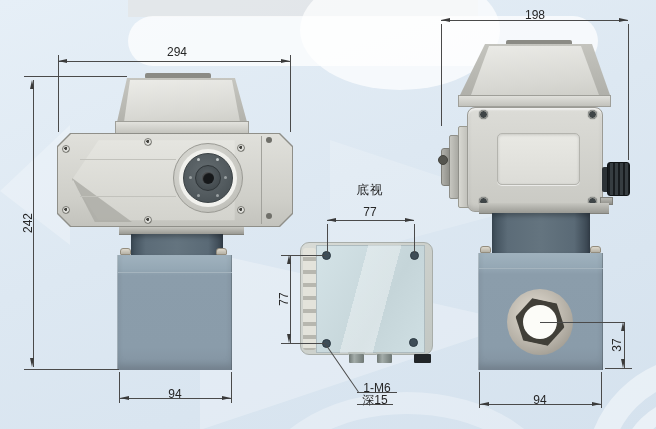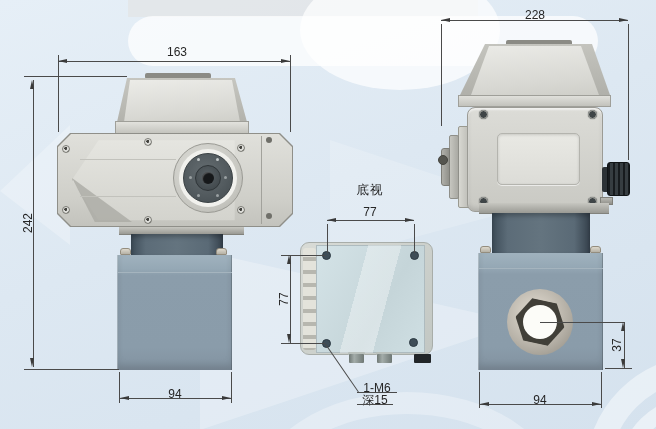--- a/index.html
+++ b/index.html
@@ -115,21 +115,21 @@
     <div class="bolt" style="left:216px;top:248px;"></div>
     <div class="mountblock" style="left:117px;top:255px;width:115px;height:115px;"></div>
     <div class="dl h" style="left:117px;top:272px;width:115px;background:#a5b4be;"></div>
 
     <div>
       <div class="dl v" style="left:58px;top:55px;height:77px;"></div>
       <div class="dl v" style="left:290px;top:55px;height:77px;"></div>
       <div class="dl h" style="left:58px;top:61px;width:232px;"></div>
       <div class="arr l" style="left:58px;top:59px;"></div>
       <div class="arr r" style="left:281px;top:59px;"></div>
-      <div class="dlabel" style="left:157px;top:46px;width:40px;">163</div>
+      <div class="dlabel" style="left:157px;top:46px;width:40px;">294</div>
     </div>
 
     <div>
       <div class="dl h" style="left:24px;top:76px;width:103px;"></div>
       <div class="dl h" style="left:24px;top:369px;width:95px;"></div>
       <div class="dl v" style="left:33px;top:80px;height:287px;"></div>
       <div class="arr u" style="left:30px;top:80px;"></div>
       <div class="arr d" style="left:30px;top:358px;"></div>
       <div class="dlabel rot" style="left:10px;top:217px;width:36px;">242</div>
     </div>
@@ -244,21 +244,21 @@
     <div class="abs" style="left:515px;top:297px;width:50px;height:50px;background:#413f38;transform:rotate(12deg);
                 clip-path:polygon(25% 6.7%,75% 6.7%,100% 50%,75% 93.3%,25% 93.3%,0 50%);"></div>
     <div class="abs" style="left:523px;top:305px;width:34px;height:34px;border-radius:50%;background:#fcfcf8;"></div>
 
     <div>
       <div class="dl v" style="left:441px;top:24px;height:102px;"></div>
       <div class="dl v" style="left:628px;top:24px;height:136px;"></div>
       <div class="dl h" style="left:441px;top:20px;width:187px;"></div>
       <div class="arr l" style="left:441px;top:18px;"></div>
       <div class="arr r" style="left:619px;top:18px;"></div>
-      <div class="dlabel" style="left:515px;top:9px;width:40px;">228</div>
+      <div class="dlabel" style="left:515px;top:9px;width:40px;">198</div>
     </div>
 
     <div>
       <div class="dl h" style="left:540px;top:322px;width:84px;"></div>
       <div class="dl h" style="left:605px;top:368px;width:27px;"></div>
       <div class="dl v" style="left:624px;top:322px;height:46px;"></div>
       <div class="arr u" style="left:621px;top:322px;"></div>
       <div class="arr d" style="left:621px;top:359px;"></div>
       <div class="dlabel rot" style="left:605px;top:339px;width:24px;">37</div>
     </div>

